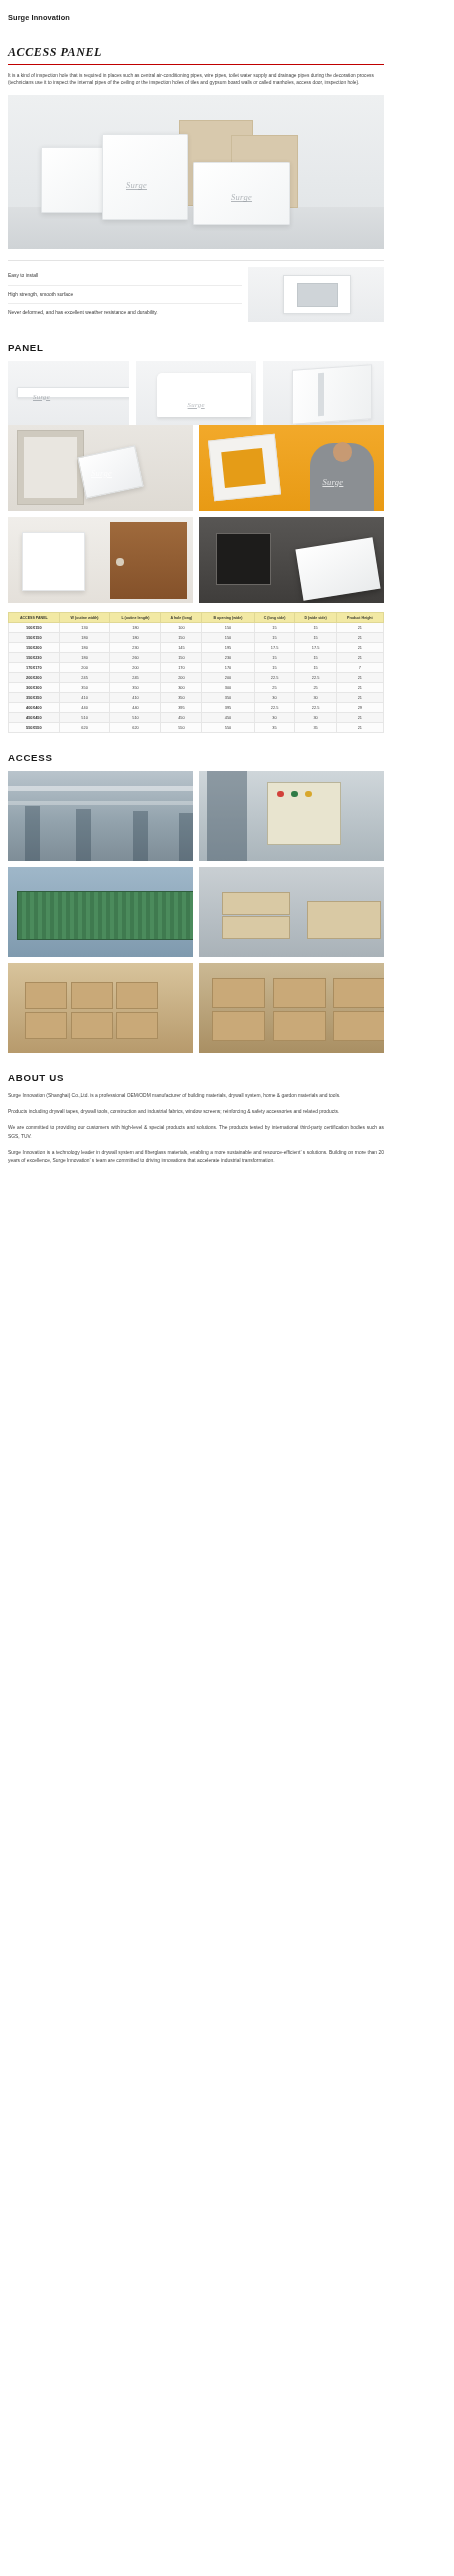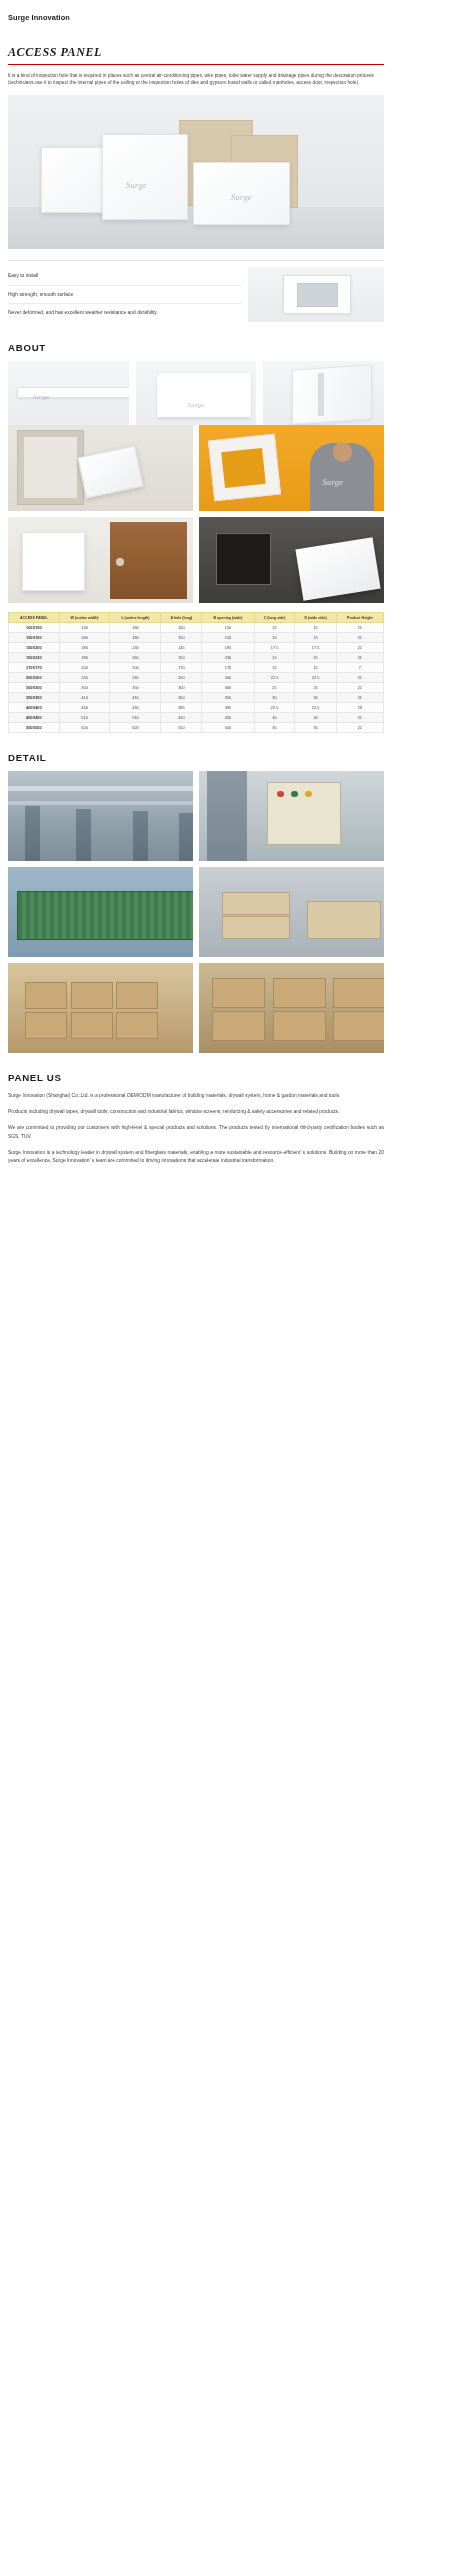--- a/index.html
+++ b/index.html
@@ -89,20 +89,21 @@
     border-radius: 1.1px;
   }
   .wm {
     position: absolute;
     font-family: "Liberation Serif", serif;
     font-style: italic;
     color: rgba(255,255,255,0.75);
     font-size: 8.5px;
     letter-spacing: 0.3px;
     pointer-events: none;
+    text-decoration: underline;
   }
   .wm-dark { color: rgba(120,128,134,0.55); }
 
   
   .feature-strip {
     display: flex;
     gap: 5.7px;
     border-top: 0.6px solid #e3e3e3;
     padding-top: 6.8px;
     margin-bottom: 3.4px;
@@ -408,21 +409,21 @@
       <div>Easy to install</div>
       <div>High strength, smooth surface</div>
       <div>Never deformed, and has excellent weather resistance and durability.</div>
     </div>
     <div class="feature-img">
       <div class="fr-outer"></div>
       <div class="fr-inner"></div>
     </div>
   </div>
 
-  <div class="sec-title-plain">ABOUT</div>
+  <div class="sec-title-plain">PANEL</div>
   <div class="three-row">
     <div class="cell">
       <div class="d1-bar"></div>
       <div class="wm wm-dark" style="left:25px; top:32px; font-size:6.8px;">Surge</div>
     </div>
     <div class="cell">
       <div class="d2-corner"></div>
       <div class="wm wm-dark" style="left:52px; top:40px; font-size:6.8px;">Surge</div>
     </div>
     <div class="cell">
@@ -576,21 +577,21 @@
         <td>620</td>
         <td>550</td>
         <td>550</td>
         <td>35</td>
         <td>35</td>
         <td>21</td>
       </tr>
     </tbody>
   </table>
 
-  <div class="sec-title-plain">DETAIL</div>
+  <div class="sec-title-plain">ACCESS</div>
 
   <div class="pkg-row">
     <div class="pkg-cell pk-warehouse">
       <div class="beam"></div>
       <div class="beam2"></div>
       <div class="rack" style="left:17px; height:55px;"></div>
       <div class="rack" style="left:68px; height:52px;"></div>
       <div class="rack" style="left:125px; height:50px;"></div>
       <div class="rack" style="left:171px; height:48px;"></div>
     </div>
@@ -626,21 +627,21 @@
     <div class="pkg-cell pk-pallets">
       <div class="ctn" style="left:13.6px; top:15px; width:53px; height:30px;"></div>
       <div class="ctn" style="left:74px; top:15px; width:53px; height:30px;"></div>
       <div class="ctn" style="left:134px; top:15px; width:53px; height:30px;"></div>
       <div class="ctn" style="left:13.6px; top:48px; width:53px; height:30px;"></div>
       <div class="ctn" style="left:74px; top:48px; width:53px; height:30px;"></div>
       <div class="ctn" style="left:134px; top:48px; width:53px; height:30px;"></div>
     </div>
   </div>
 
-  <div class="about-title">PANEL US</div>
+  <div class="about-title">ABOUT US</div>
   <p class="about-p">Surge Innovation (Shanghai) Co.,Ltd. is a professional OEM/ODM manufacturer of building materials, drywall system, home &amp; gardon materials and tools.</p>
   <p class="about-p">Products including drywall tapes, drywall tools, construction and industrial fabrics, window screens; reinforcing &amp; safety accessories and related products.</p>
   <p class="about-p">We are committed to providing our customers with high-level &amp; special products and solutions. The products tested by international third-party certification bodies such as SGS, TUV.</p>
   <p class="about-p">Surge Innovation is a technology leader in drywall system and fiberglass materials, enabling a more sustainable and resource-efficient’ s solutions. Building on more than 20 years of excellence, Surge Innovation’ s team are committed to driving innovations that accelerate industrial transformation.</p>
 
 
 </div>
 
 
 </body></html>

